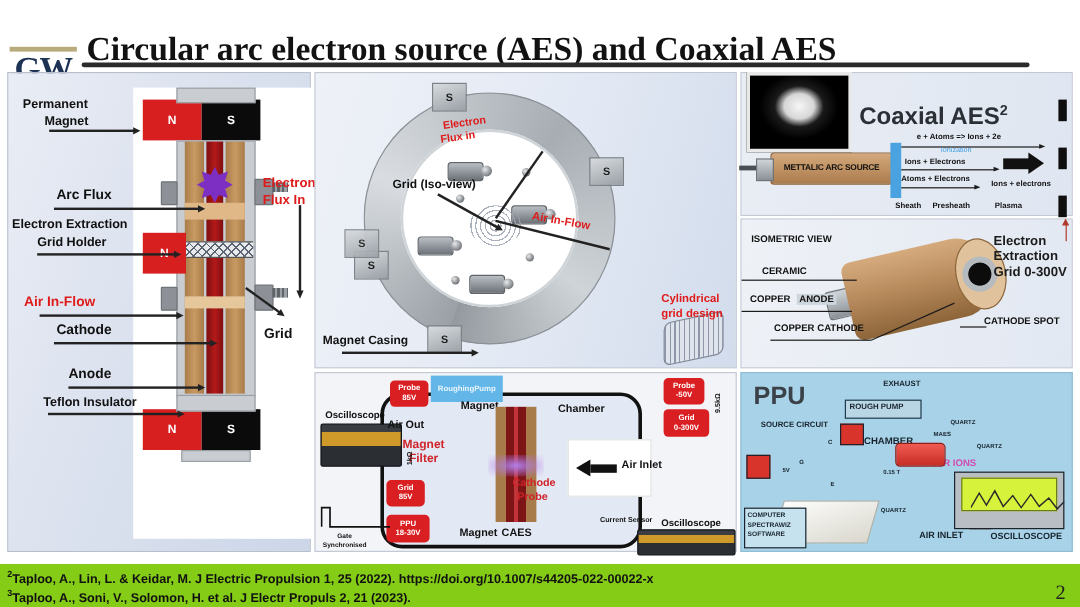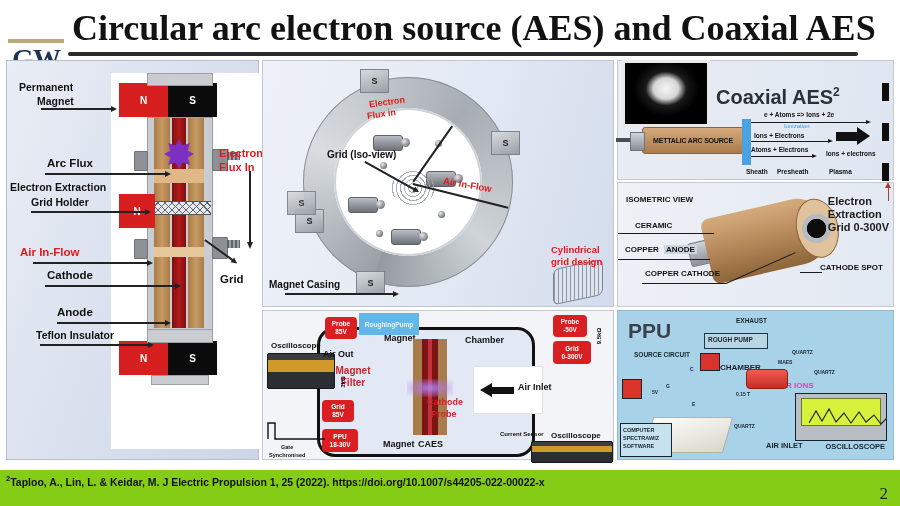--- a/index.html
+++ b/index.html
@@ -7,23 +7,23 @@
        font-family:"Liberation Sans",sans-serif;color:#111;}
 
   
   #header{position:absolute;left:0;top:0;width:900px;height:58px;}
   #gw-logo{position:absolute;left:6px;top:6px;width:60px;height:44px;margin-top:31px;}
   #gw-logo .bar{position:absolute;left:2px;width:56px;height:4px;background:#b9aa7c;}
   #gw-logo .bar.t{top:2px;}
   #gw-logo .bar.b{bottom:2px;}
   #gw-logo .gw{position:absolute;left:0;top:6px;width:60px;text-align:center;
       font-family:"Liberation Serif",serif;font-weight:bold;font-size:28px;color:#1d3354;letter-spacing:-1px;}
-  #slide-title{position:absolute;left:72px;top:6px;width:760px;height:44px;
+  #slide-title{position:absolute;left:72px;top:20px;width:760px;height:44px;
       line-height:44px;font-family:"Liberation Serif",serif;font-weight:bold;
-      font-size:36px;color:#121212;white-space:nowrap;}
+      font-size:28px;color:#121212;white-space:nowrap;}
   #title-rule{position:absolute;left:68px;top:52px;width:790px;height:4px;
       background:linear-gradient(#2b2b2b,#2b2b2b);border-radius:2px;}
   #ppl-logo{position:absolute;right:4px;top:2px;width:52px;height:52px;border-radius:50%;
       background:radial-gradient(circle at 50% 45%,#20375f 0%,#20375f 52%,#e8e2cf 54%,#cfc6a8 78%,#8d8468 100%);
       border:1px solid #9a9274;}
   #ppl-logo .inner{position:absolute;left:8px;top:8px;right:8px;bottom:8px;border-radius:50%;
       background:#1d3360;display:flex;align-items:center;justify-content:center;}
   #ppl-logo .txt{font-family:"Liberation Serif",serif;font-style:italic;font-weight:bold;
       font-size:11px;color:#f2b42a;letter-spacing:-0.5px;}
 
@@ -501,14 +501,15 @@
           <polyline points="0,18 7,6 13,16 20,4 27,17 35,8 42,18 50,7 57,17 65,10 72,19 78,13" fill="none" stroke="#2b2b2b" stroke-width="1.2"></polyline>
         </svg>
       </div>
     </div>
     <div class="ppu-lab" style="right:8px;bottom:8px;font-size:7.5px;">OSCILLOSCOPE</div>
   </div>
 </div>
 
 <div id="footer">
   <div class="cite" id="cite2"><sup>2</sup><span>Taploo, A., Lin, L. &amp; Keidar, M. J Electric Propulsion 1, 25 (2022). https://doi.org/10.1007/s44205-022-00022-x</span></div>
+  <div class="cite" id="cite3"><sup>3</sup><span>Taploo, A., Soni, V., Solomon, H. et al. J Electr Propuls 2, 21 (2023).</span></div>
   <div id="slideno">2</div>
 </div>
 
 </body></html>

